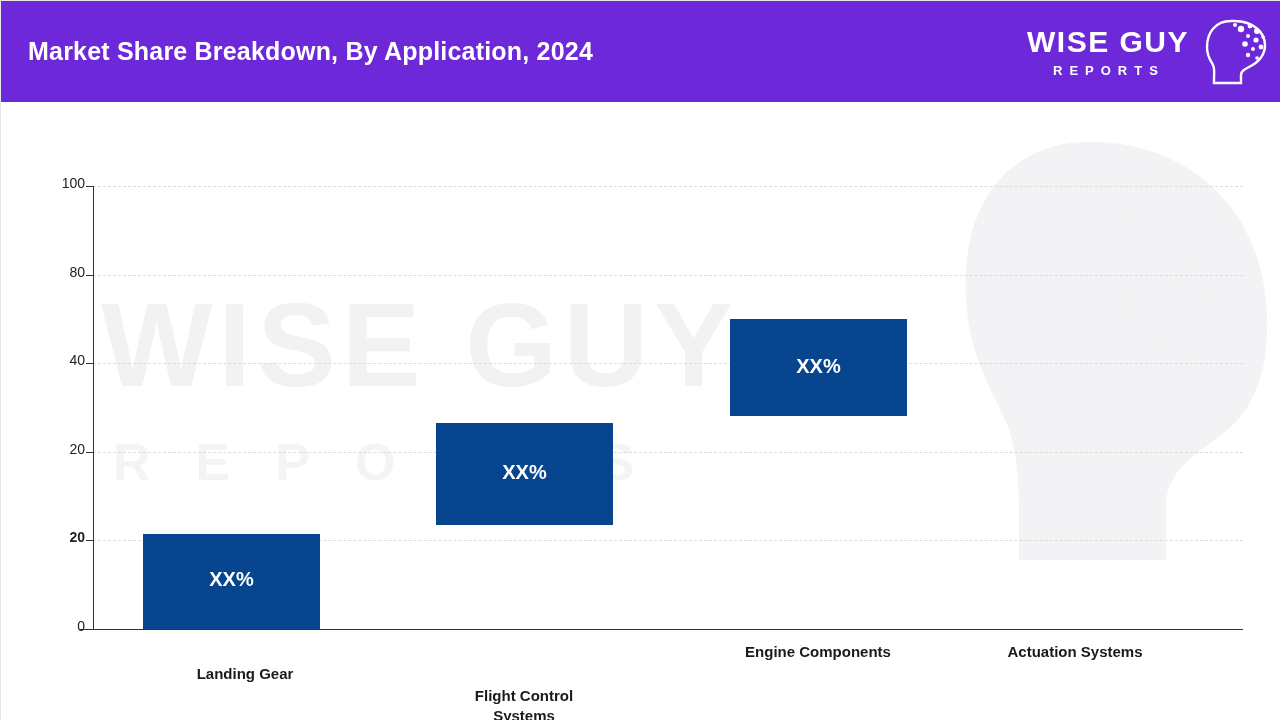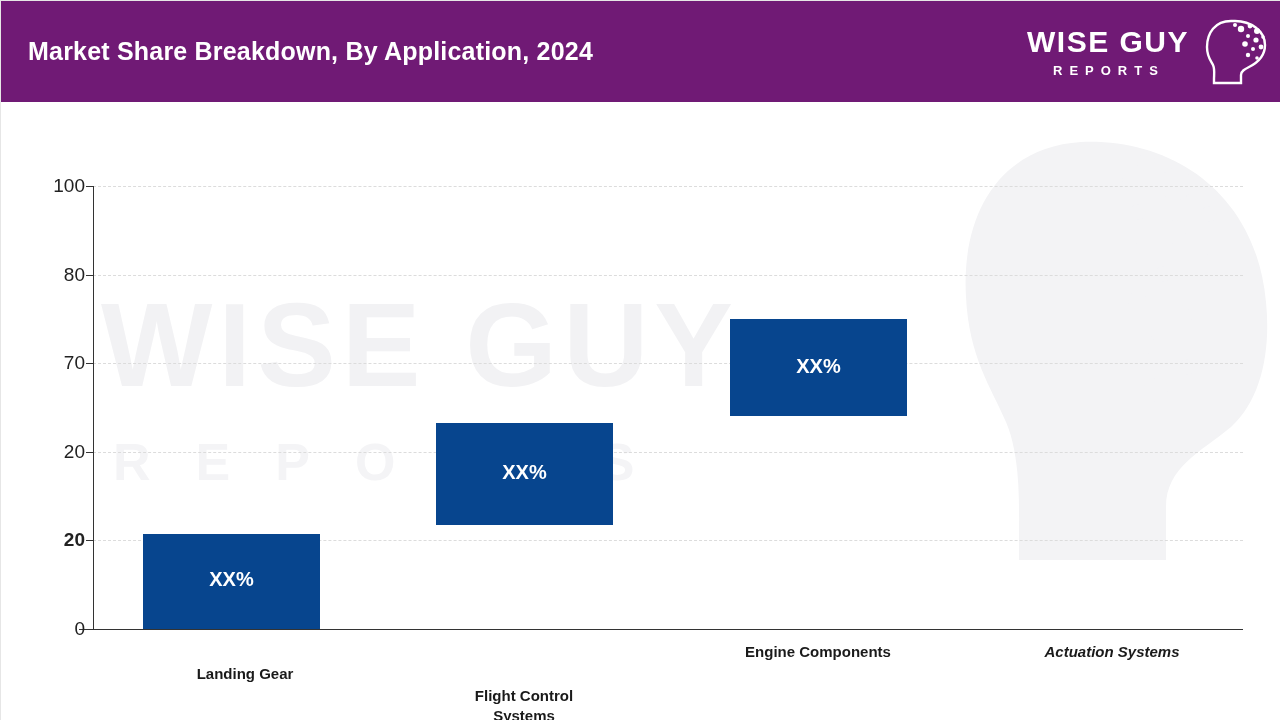--- a/index.html
+++ b/index.html
@@ -20,21 +20,21 @@
     box-sizing: border-box;
     border: 1px solid #e6e6e6;
   }
 
   
   .header {
     position: absolute;
     left: 0; top: 0;
     width: 1280px;
     height: 101px;
-    background: #701a75;
+    background: #6d28d9;
     box-sizing: border-box;
   }
   .header-title {
     position: absolute;
     left: 27px;
     top: 36px;
     color: #ffffff;
     font-size: 25px;
     font-weight: bold;
     letter-spacing: 0.2px;
@@ -153,21 +153,21 @@
     left: 85px;
     width: 7px;
     height: 0;
     border-top: 1px solid #333333;
   }
   .ytick-label {
     position: absolute;
     right: 1196px;
     text-align: right;
     width: 60px;
-    font-size: 19px;
+    font-size: 14px;
     color: #222222;
     transform: translateY(-11px);
   }
 
   .bar {
     position: absolute;
     background: #07458e;
   }
   .bar-label {
     position: absolute;
@@ -251,21 +251,21 @@
     <div class="axis-y"></div>
     <div class="axis-x"></div>
 
     <div class="tick-mark" style="top:84px;"></div>
     <div class="ytick-label" style="top:84px;">100</div>
 
     <div class="tick-mark" style="top:172.6px;"></div>
     <div class="ytick-label" style="top:172.6px;text-align:right;">80</div>
 
     <div class="tick-mark" style="top:261.2px;"></div>
-    <div class="ytick-label" style="top:261.2px;">70</div>
+    <div class="ytick-label" style="top:261.2px;">40</div>
 
     <div class="tick-mark" style="top:349.8px;"></div>
     <div class="ytick-label" style="top:349.8px;">20</div>
 
     <div class="tick-mark" style="top:438.4px;"></div>
     <div class="ytick-label" style="top:438.4px;font-weight:bold;">20</div>
 
     <div class="tick-mark" style="top:527px;"></div>
     <div class="ytick-label" style="top:527px;">0</div>
 
@@ -278,16 +278,16 @@
     </div>
 
     <div class="bar" style="left:729px; top:216.9px; width:177px; height:97.4px;">
       <div class="bar-label" style="top:50%;">XX%</div>
     </div>
 
 
     <div class="cat-label" style="left:144px; top:540px; width:200px;margin-top:22px;">Landing Gear</div>
     <div class="cat-label" style="left:448px; top:540px; width:150px;margin-top:44px;">Flight Control Systems</div>
     <div class="cat-label" style="left:717px; top:540px; width:200px;">Engine Components</div>
-    <div class="cat-label" style="left:1011px; top:540px; width:200px;font-style:italic;">Actuation Systems</div>
+    <div class="cat-label" style="left:974px; top:540px; width:200px;">Actuation Systems</div>
 
   </div>
 </div>
 
 </body></html>

